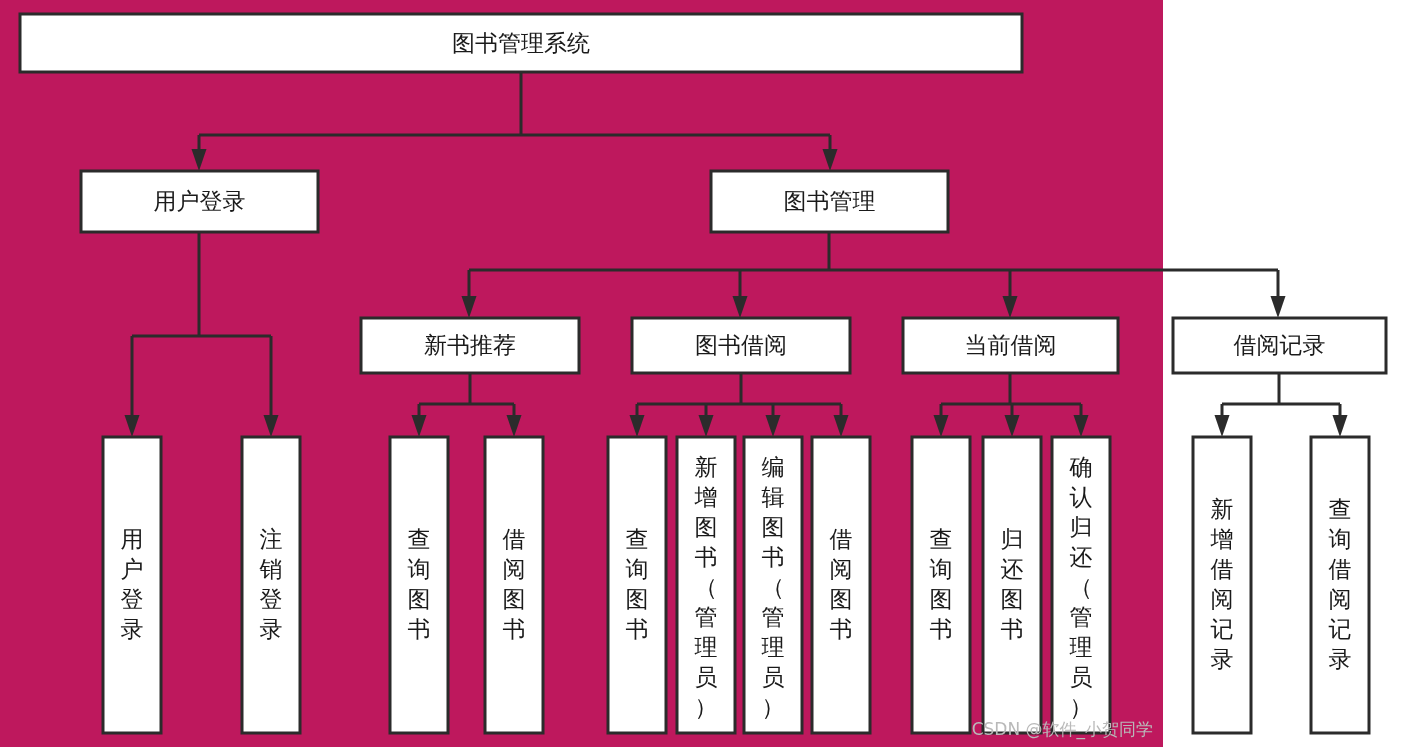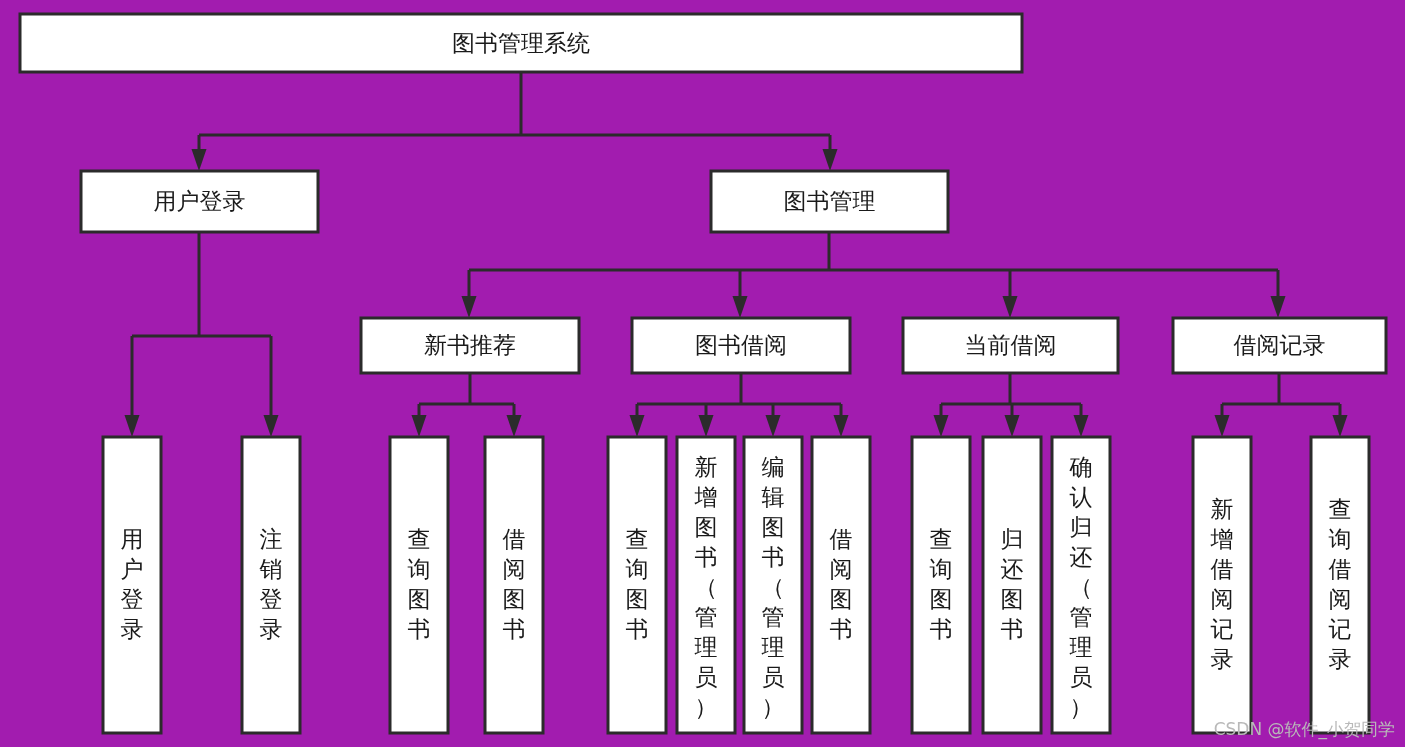--- a/index.html
+++ b/index.html
@@ -10,23 +10,23 @@
   }
   body {
     font-family: "DejaVu Sans", "Liberation Sans", sans-serif;
     width: 1405px;
     height: 747px;
     overflow: hidden;
     position: relative;
   }
   #diagram-root {
     position: relative;
-    width: 1405px;
+    width: 1163px;
     height: 747px;
-    background: #a21caf;
+    background: #be185d;
   }
   svg#diagram-svg {
     position: absolute;
     left: 0;
     top: 0;
     width: 1405px;
     height: 747px;
     display: block;
   }
   .node-box {

